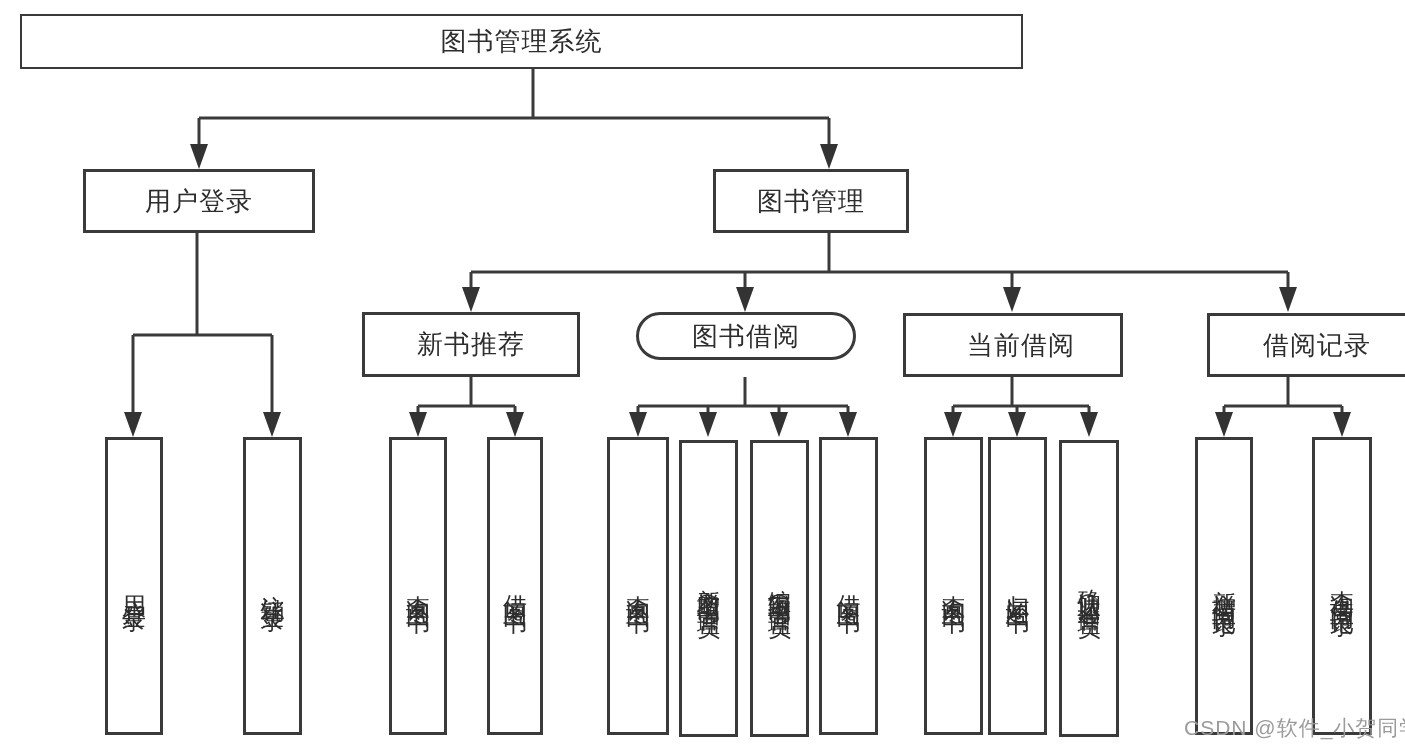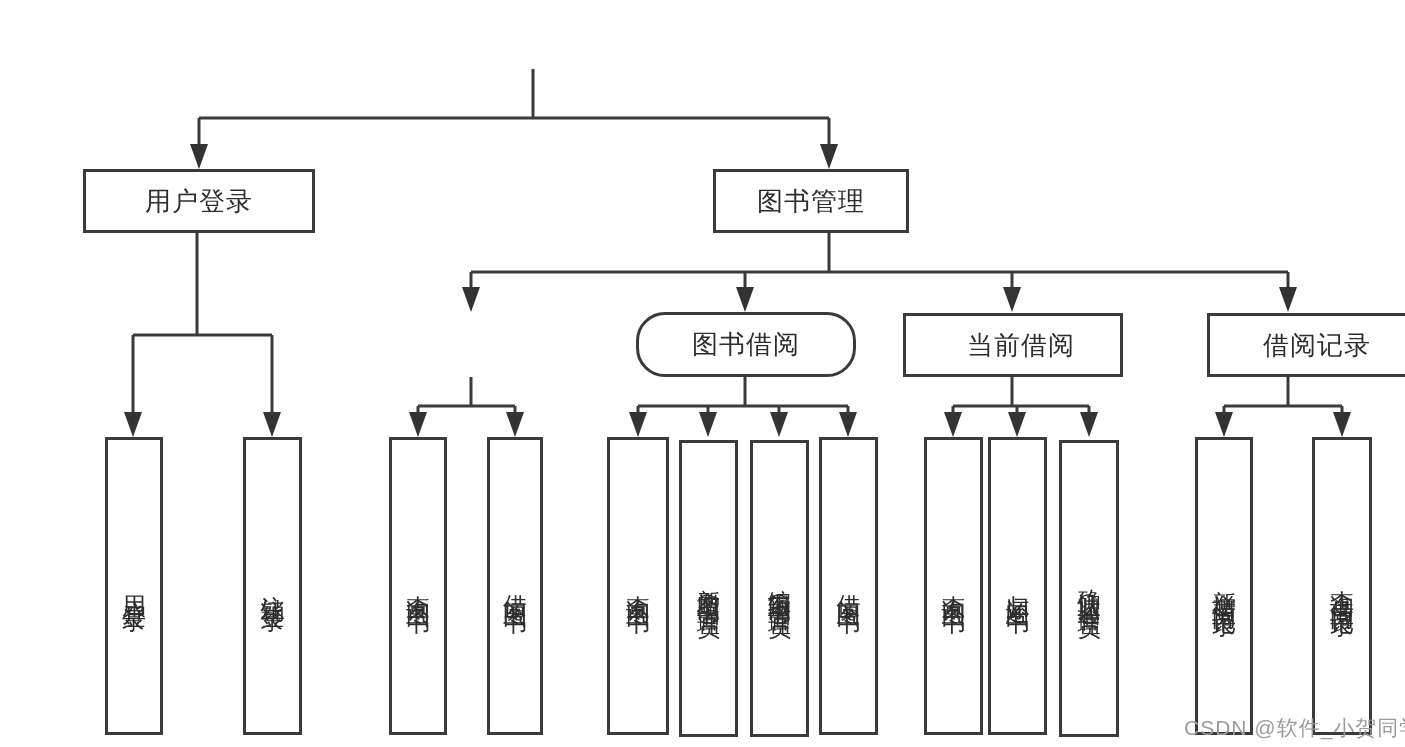--- a/index.html
+++ b/index.html
@@ -112,25 +112,27 @@
       <polygon points="770,412 788,412 779,437"></polygon>
       <polygon points="839,412 857,412 848,437"></polygon>
       <polygon points="944,412 962,412 953,437"></polygon>
       <polygon points="1008,412 1026,412 1017,437"></polygon>
       <polygon points="1080,412 1098,412 1089,437"></polygon>
       <polygon points="1215,412 1233,412 1224,437"></polygon>
       <polygon points="1333,412 1351,412 1342,437"></polygon>
     </g>
   </svg>
 
+  <div class="node h-node root-node" style="left:20px; top:14px; width:1003px; height:55px;">图书管理系统</div>
 
   <div class="node h-node" style="left:83px; top:169px; width:232px; height:64px;">用户登录</div>
   <div class="node h-node" style="left:713px; top:169px; width:196px; height:64px;">图书管理</div>
 
-  <div class="node h-node" style="left:636px; top:312px; width:220px; height:65px;border-radius:29px;">图书借阅</div>
+  <div class="node h-node" style="left:362px; top:312px; width:218px; height:65px;">新书推荐</div>
+  <div class="node h-node" style="left:636px; top:312px; width:220px; height:48px;border-radius:29px;">图书借阅</div>
   <div class="node h-node" style="left:903px; top:313px; width:220px; height:64px;padding-left:16px;">当前借阅</div>
   <div class="node h-node" style="left:1179px; top:313px; width:220px; height:64px;margin-left:28px;">借阅记录</div>
 
   <div class="node v-node" style="left:105px; top:437px; width:58px; height:298px;">用户登录</div>
   <div class="node v-node" style="left:243px; top:437px; width:59px; height:298px;">注销登录</div>
 
   <div class="node v-node" style="left:389px; top:437px; width:58px; height:298px;">查询图书</div>
   <div class="node v-node" style="left:487px; top:437px; width:56px; height:298px;">借阅图书</div>
 
   <div class="node v-node" style="left:607px; top:437px; width:62px; height:298px;">查询图书</div>

